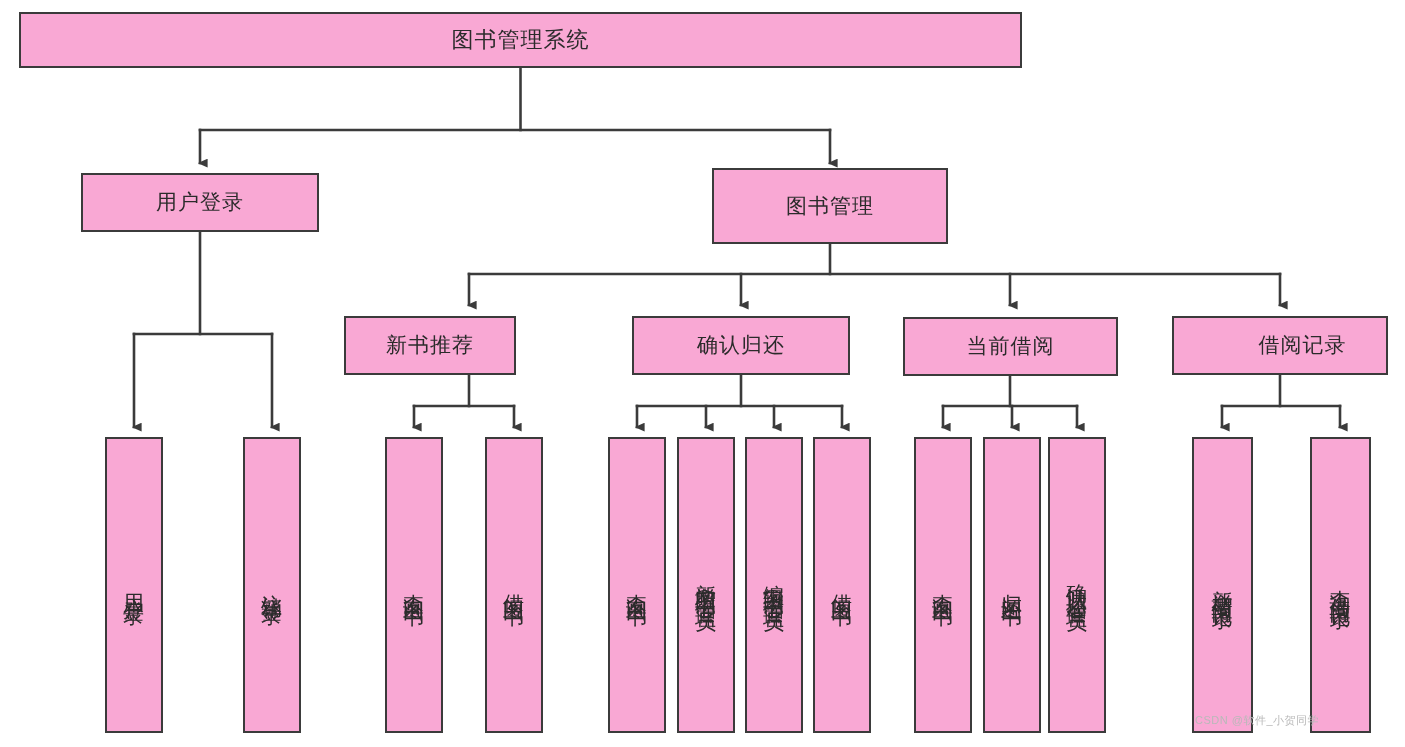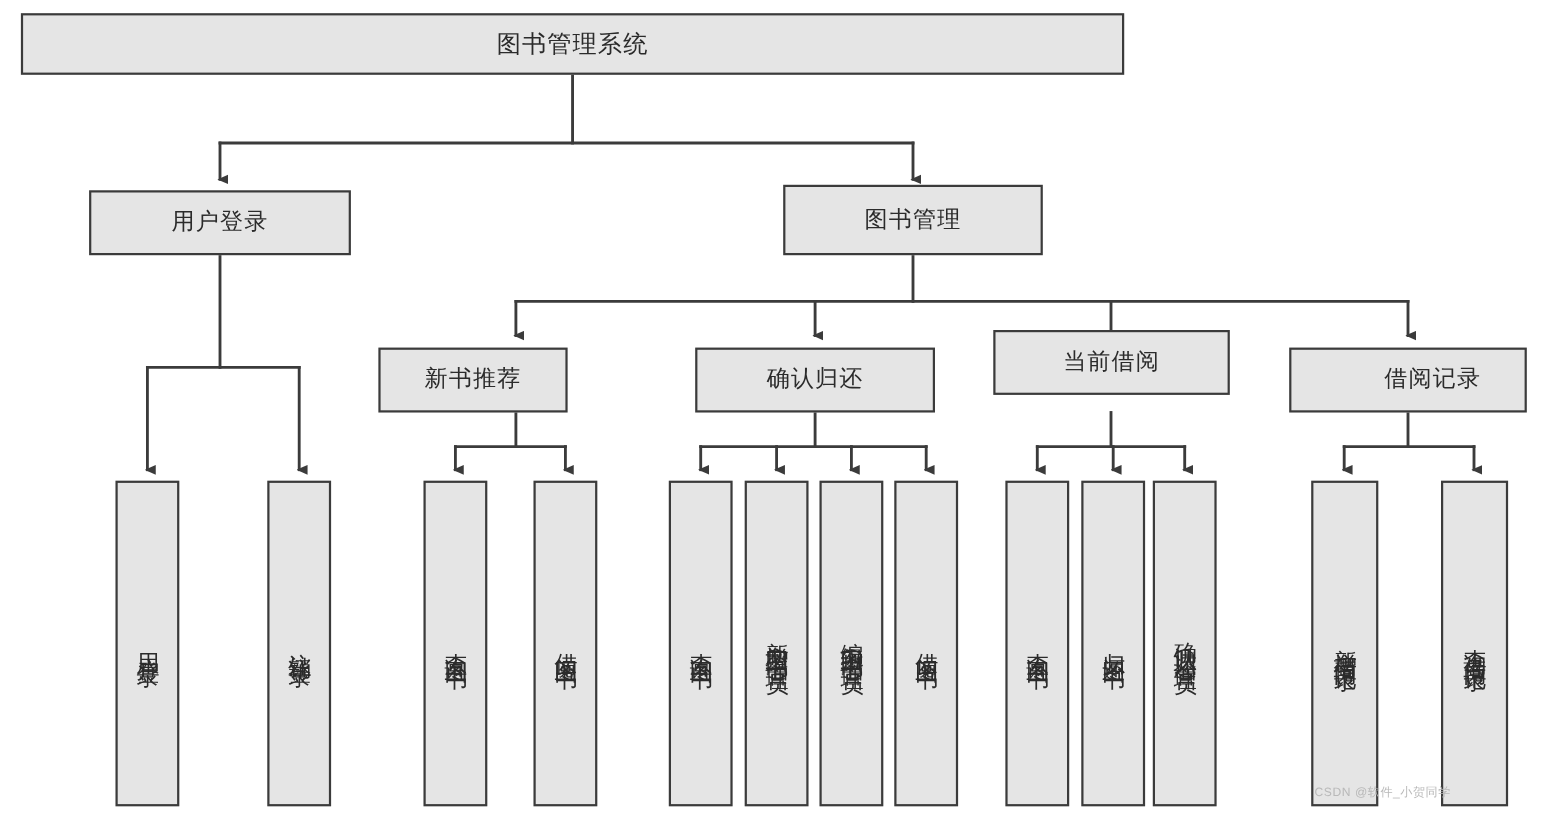--- a/index.html
+++ b/index.html
@@ -21,21 +21,21 @@
     position: absolute;
     left: 0;
     top: 0;
     width: 1405px;
     height: 747px;
     pointer-events: none;
   }
   .node {
     position: absolute;
     box-sizing: border-box;
-    background: #e5e5e5;
+    background: #f9a8d4;
     border: 2px solid #3b3b3b;
     display: flex;
     align-items: center;
     justify-content: center;
     color: #2b2b2b;
   }
   .node .label {
     display: block;
     text-align: center;
     line-height: 1.18;
@@ -128,33 +128,33 @@
   </svg>
 
   <div class="node h-node root" style="left:19px; top:12px; width:1003px; height:56px;">
     <span class="label">图书管理系统</span>
   </div>
 
   <div class="node h-node" style="left:81px; top:173px; width:238px; height:59px;">
     <span class="label">用户登录</span>
   </div>
 
-  <div class="node h-node" style="left:712px; top:168px; width:236px; height:64px;">
+  <div class="node h-node" style="left:712px; top:168px; width:236px; height:76px;">
     <span class="label">图书管理</span>
   </div>
 
   <div class="node h-node" style="left:344px; top:316px; width:172px; height:59px;">
     <span class="label">新书推荐</span>
   </div>
 
   <div class="node h-node" style="left:632px; top:316px; width:218px; height:59px;">
     <span class="label">确认归还</span>
   </div>
 
-  <div class="node h-node" style="left:903px; top:300px; width:215px; height:59px;">
+  <div class="node h-node" style="left:903px; top:317px; width:215px; height:59px;">
     <span class="label">当前借阅</span>
   </div>
 
   <div class="node h-node" style="left:1172px; top:316px; width:216px; height:59px;padding-left:45px;">
     <span class="label">借阅记录</span>
   </div>
 
   <div class="node v-node" style="left:105px; top:437px; width:58px; height:296px;">
     <span class="label">用户登录</span>
   </div>

